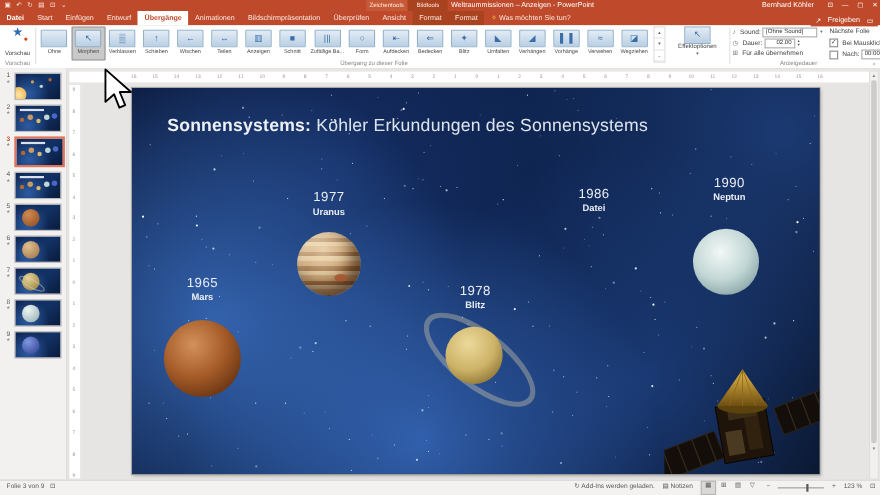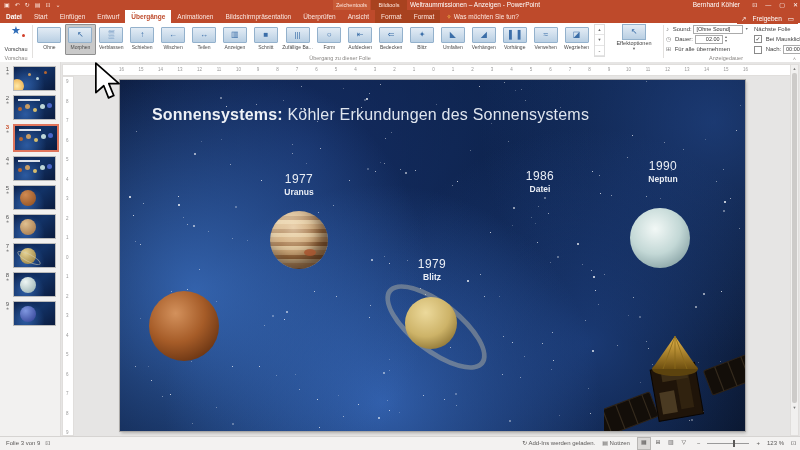--- a/index.html
+++ b/index.html
@@ -712,26 +712,30 @@
           <b style="left: 69.3825px; top: 274.83px; width: 2px; height: 2px; opacity: 0.52;"></b>
           <b style="left: 602.757px; top: 130.008px; width: 2px; height: 2px; opacity: 0.49;"></b>
           <b style="left: 474.871px; top: 209.797px; width: 1px; height: 1px; opacity: 0.96;"></b>
           <b style="left: 264.742px; top: 57.678px; width: 1px; height: 1px; opacity: 0.65;"></b>
           <b style="left: 568.555px; top: 283.536px; width: 2px; height: 2px; opacity: 0.91;"></b>
         </div>
       <div id="slide-title">
         <span class="t1">Sonnensystems:</span><span class="t2"> Köhler Erkundungen des Sonnensystems</span>
       </div>
 
+      <div class="plabel" id="lbl-mars">
+        <div class="year">1965</div>
+        <div class="pname">Mars</div>
+      </div>
       <div class="plabel" id="lbl-jupiter">
         <div class="year">1977</div>
         <div class="pname">Uranus</div>
       </div>
       <div class="plabel" id="lbl-saturn">
-        <div class="year">1979</div>
+        <div class="year">1978</div>
         <div class="pname">Blitz</div>
       </div>
       <div class="plabel" id="lbl-uranus">
         <div class="year">1986</div>
         <div class="pname">Datei</div>
       </div>
       <div class="plabel" id="lbl-neptune">
         <div class="year">1990</div>
         <div class="pname">Neptun</div>
       </div>

